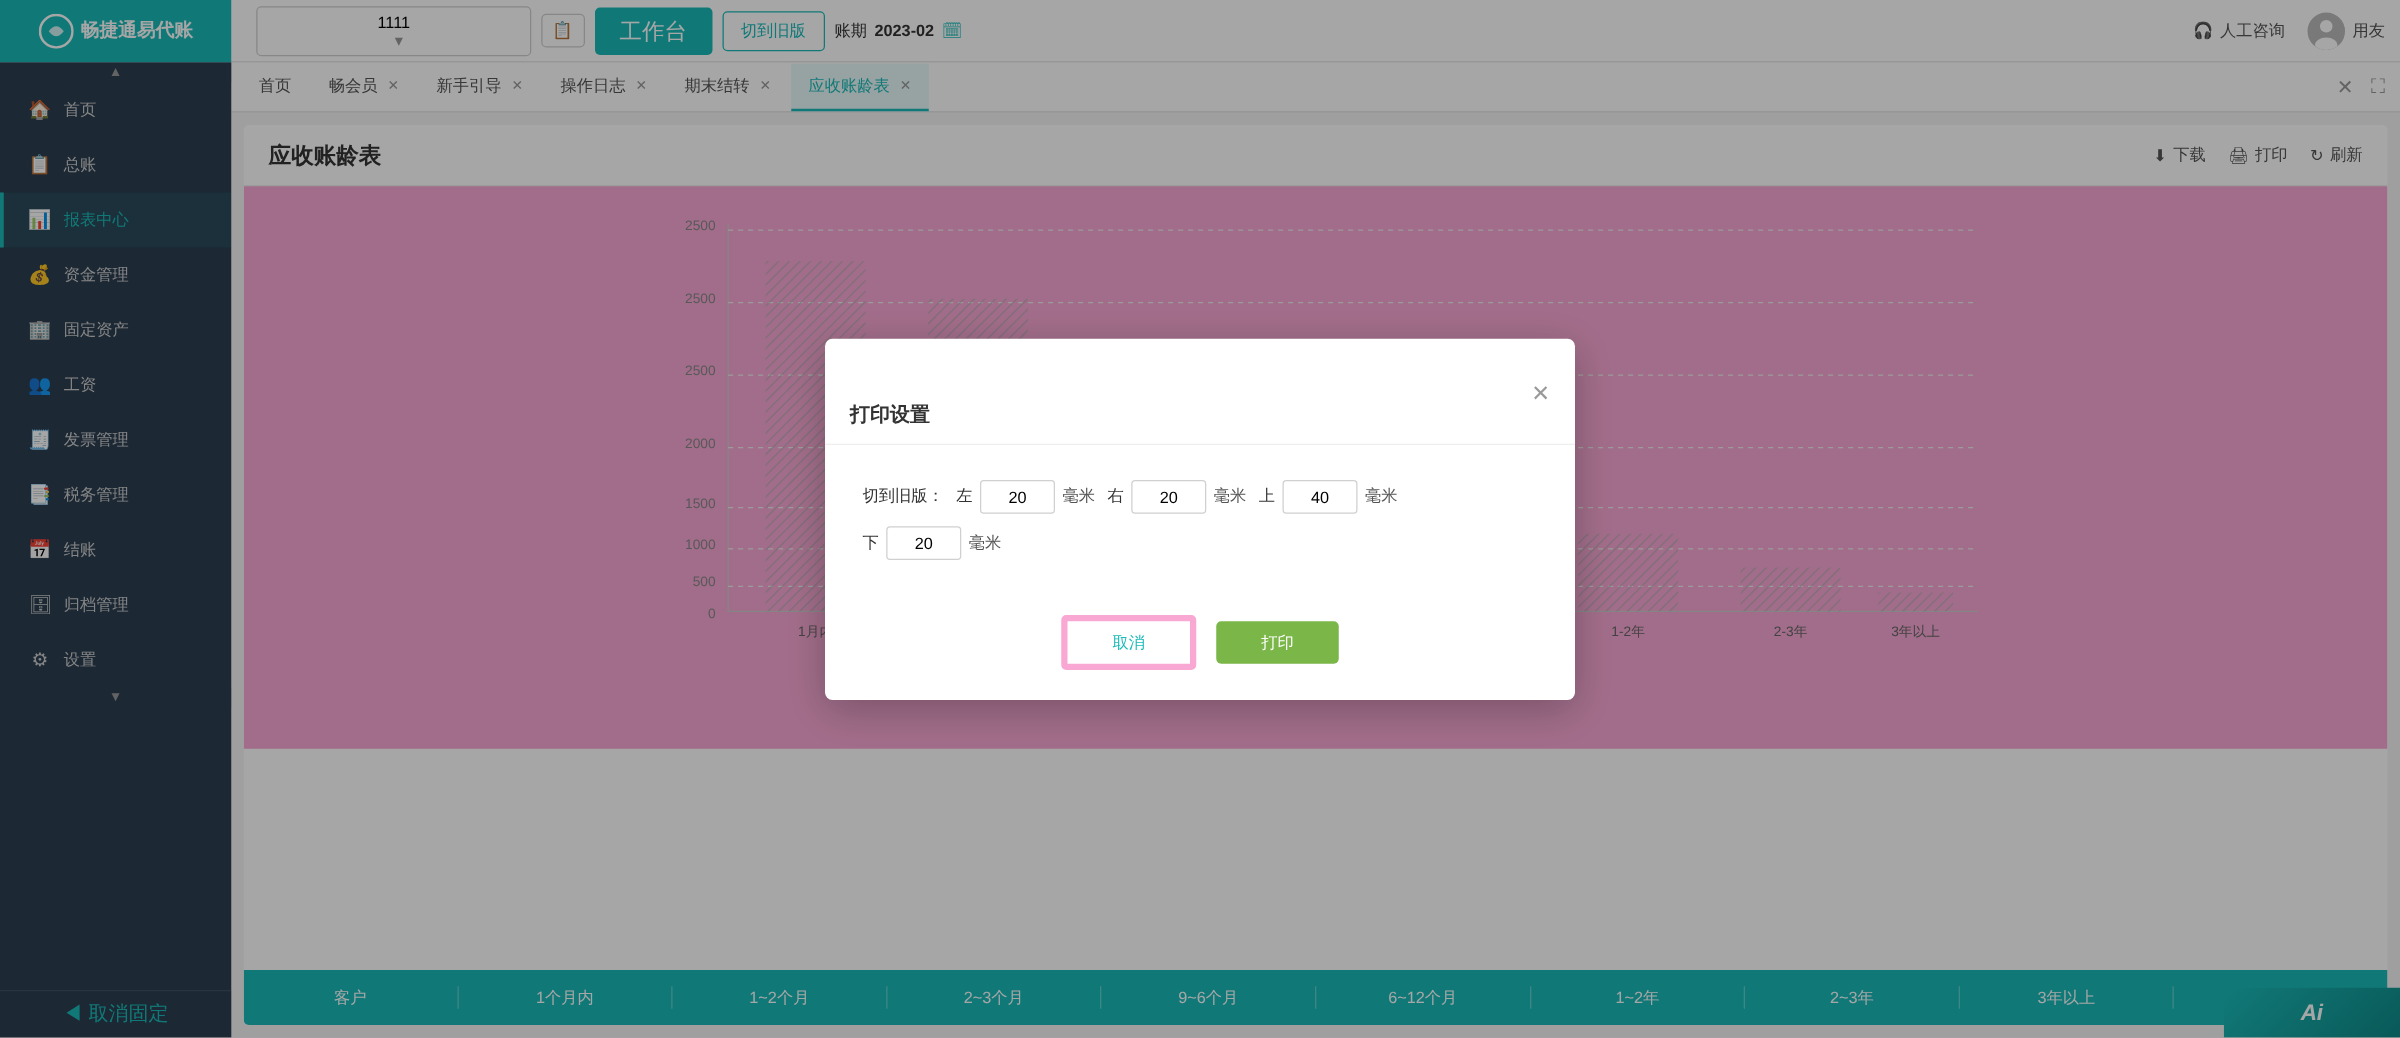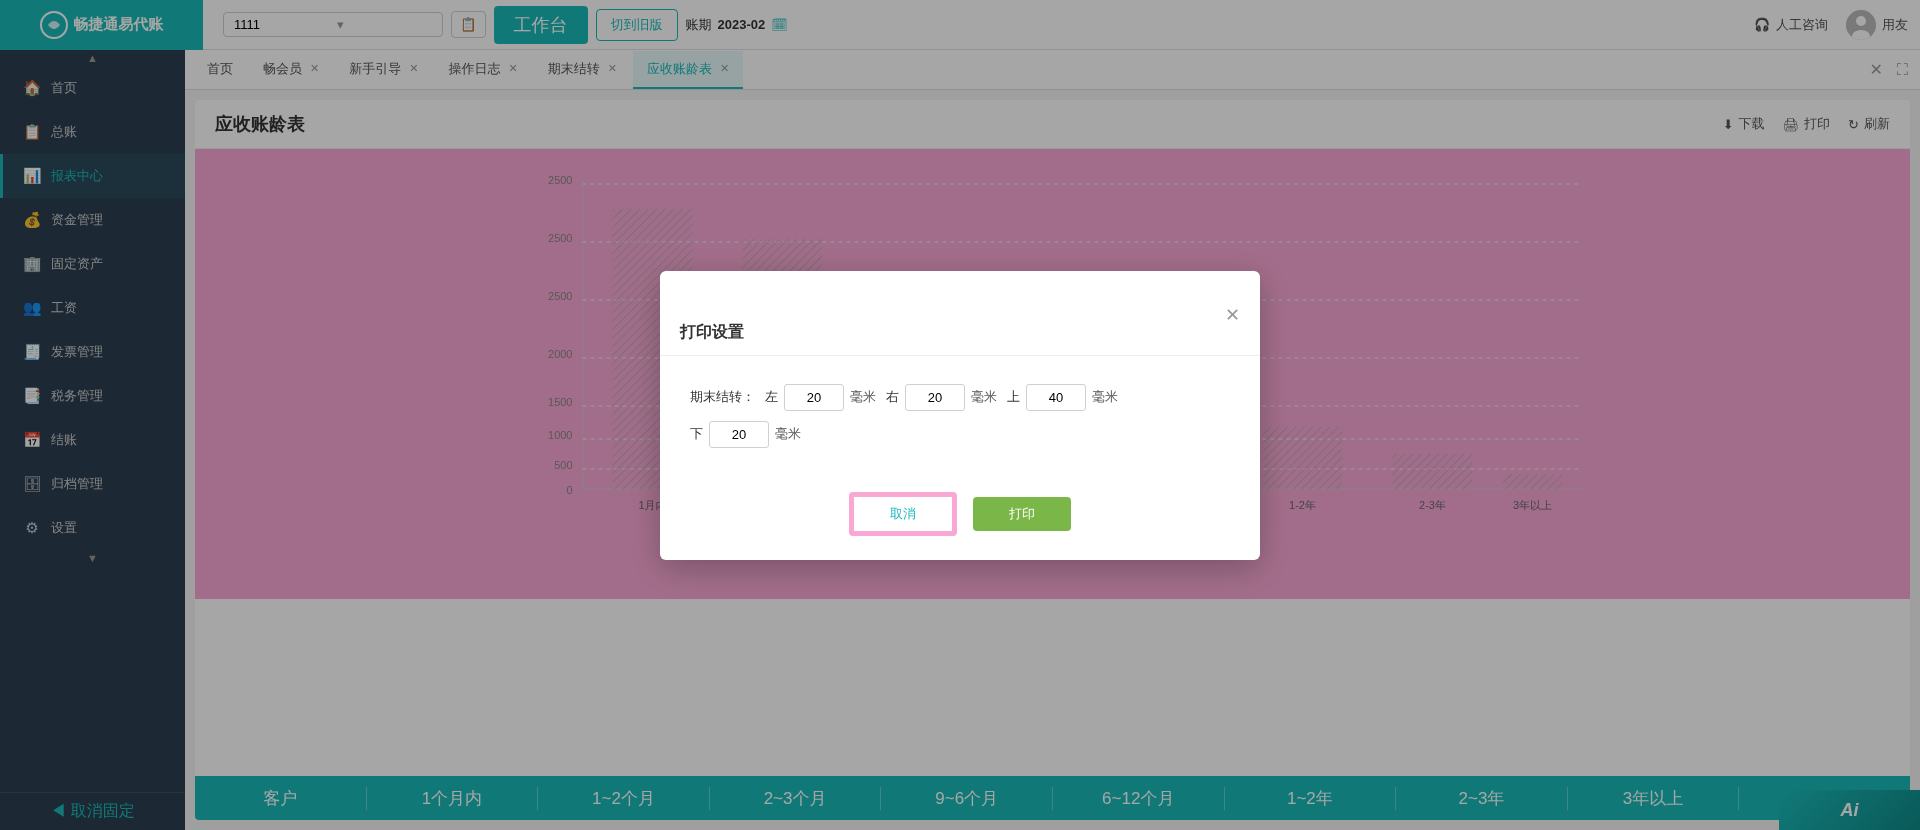--- a/index.html
+++ b/index.html
@@ -9,21 +9,21 @@
     .header {
       display: flex;
       align-items: center;
       height: 50px;
       background: #fff;
       border-bottom: 1px solid #e0e0e0;
       padding: 0 12px;
       gap: 8px;
     }
     .logo-area {
-      width: 203px;
+      width: 185px;
       background: #1abbb9;
       height: 50px;
       display: flex;
       align-items: center;
       justify-content: center;
       color: #fff;
       font-size: 15px;
       font-weight: bold;
       flex-shrink: 0;
       margin-left: -12px;
@@ -31,24 +31,25 @@
     .logo-icon {
       width: 28px;
       height: 28px;
       margin-right: 6px;
     }
     .company-selector {
       display: flex;
       align-items: center;
       border: 1px solid #d0d0d0;
       border-radius: 4px;
-      padding: 4px 10px;
+      padding: 4px 20px;
       min-width: 220px;
       cursor: pointer;
       background: #fff;
+      flex-direction: column;
     }
     .company-selector span { flex: 1; }
     .company-selector .arrow { color: #999; margin-left: 8px; }
     .calendar-btn {
       border: 1px solid #d0d0d0;
       border-radius: 4px;
       padding: 5px 8px;
       background: #fff;
       cursor: pointer;
       color: #555;
@@ -272,21 +273,21 @@
       right: 0;
       background: #1abbb9;
       height: 44px;
       display: flex;
       align-items: center;
     }
     .bottom-table-cell {
       flex: 1;
       color: #fff;
       text-align: center;
-      font-size: 17px;
+      font-size: 13px;
       padding: 0 8px;
       border-right: 1px solid rgba(255,255,255,0.3);
     }
     .bottom-table-cell:last-child { border-right: none; }
 
     
     .overlay {
       position: fixed;
       top: 0; left: 0; right: 0; bottom: 0;
       background: rgba(0,0,0,0.35);
@@ -634,21 +635,21 @@
 </div>
 
 <div class="overlay">
   <div class="modal">
     <div class="modal-header">
       <span class="modal-title">打印设置</span>
       <span class="modal-close">✕</span>
     </div>
     <div class="modal-body">
       <div class="margin-row">
-        <span>期末结转：</span>
+        <span>切到旧版：</span>
 
         <div class="margin-group">
           <span>左</span>
           <input class="margin-input" type="text" value="20" style="">
           <span class="margin-unit">毫米</span>
         </div>
 
         <div class="margin-group">
           <span>右</span>
           <input class="margin-input" type="text" value="20" style="">

